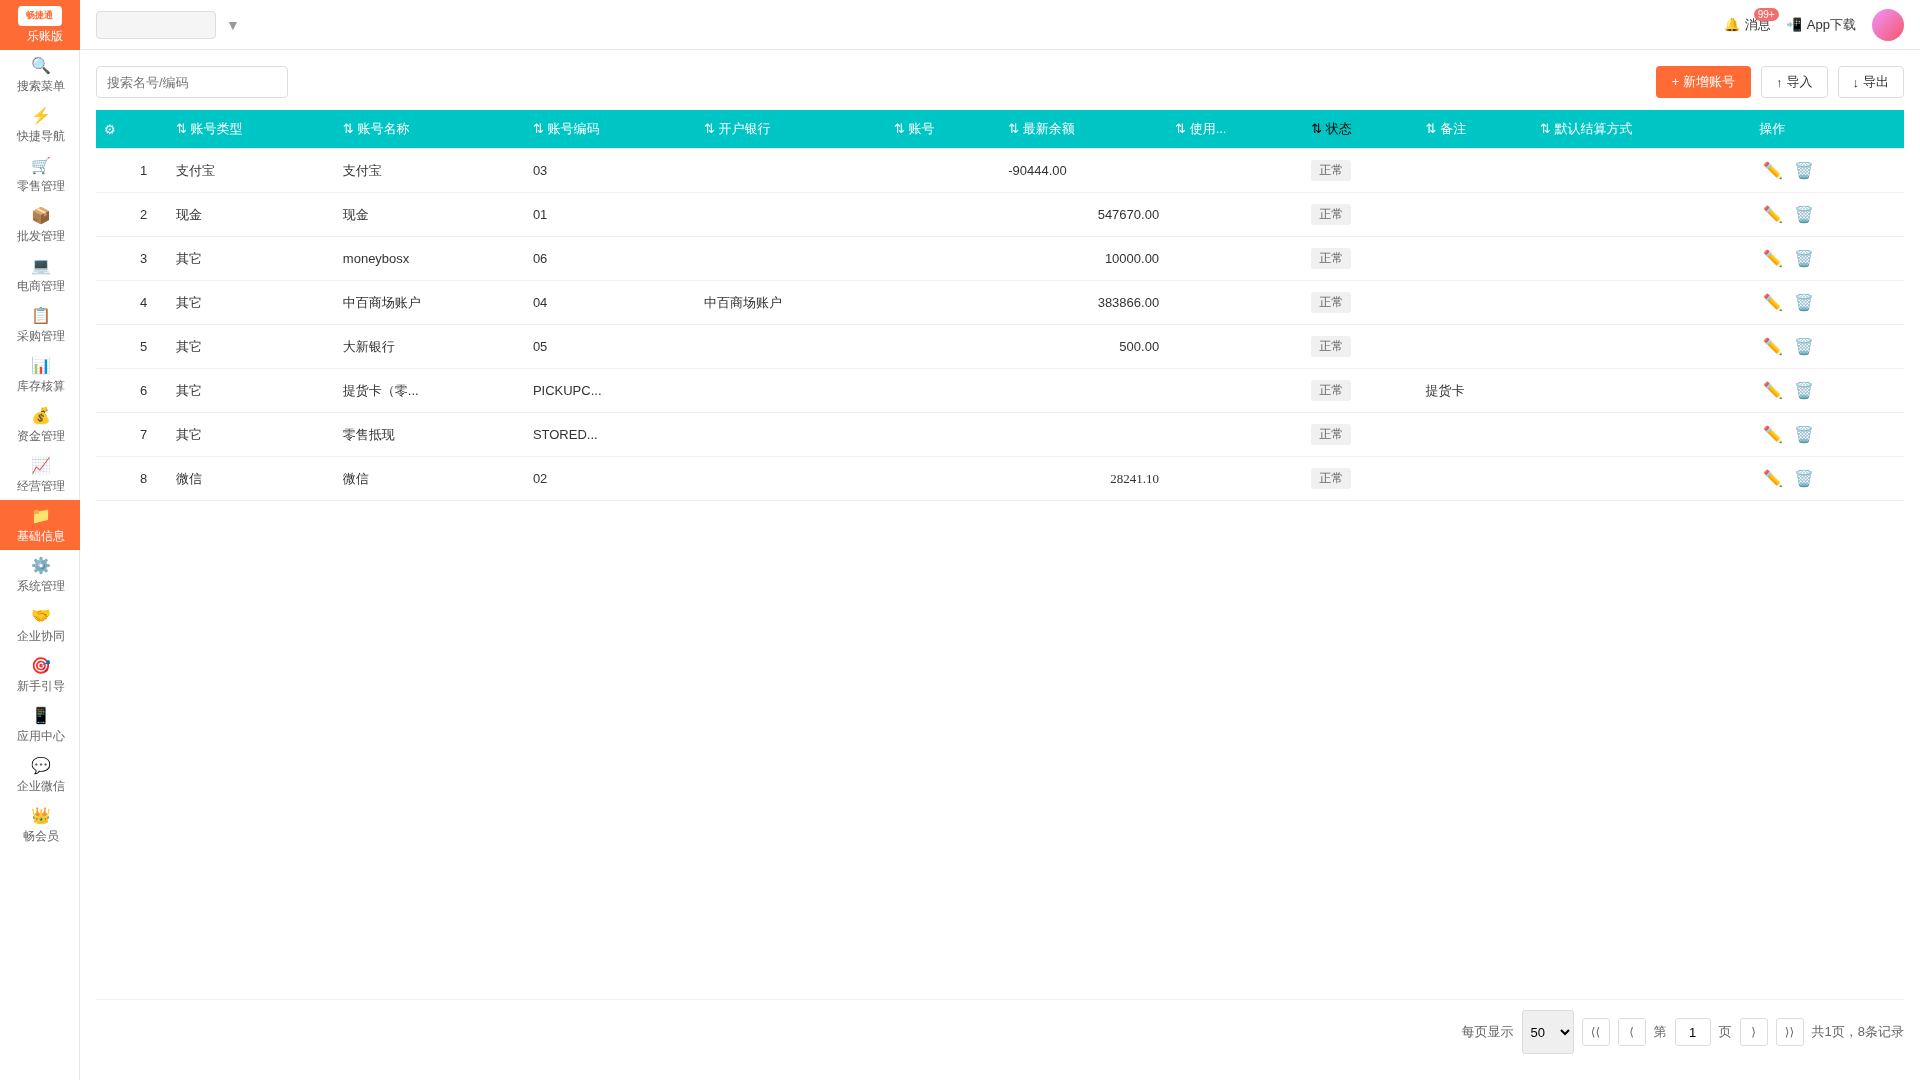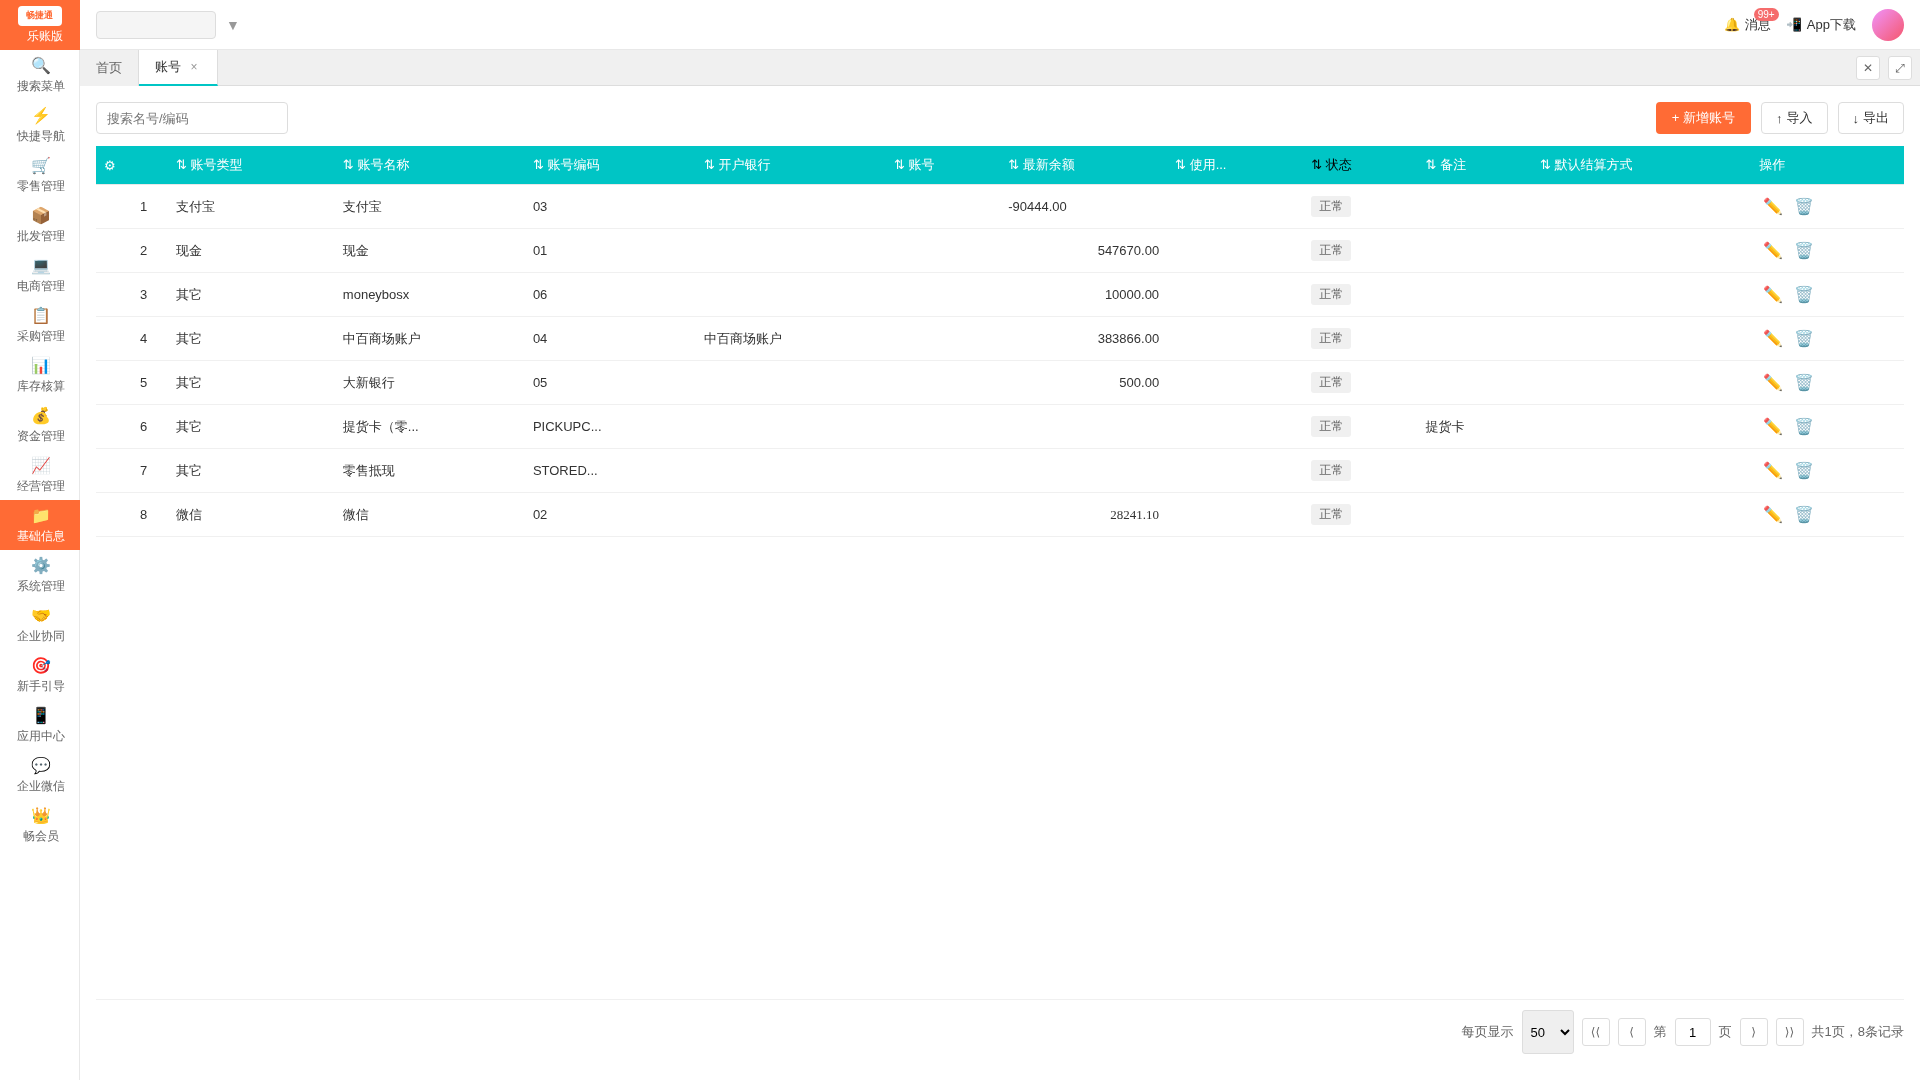--- a/index.html
+++ b/index.html
@@ -431,33 +431,20 @@
         <span class="badge">99+</span>
       </div>
       <div class="topbar-app">
         <span>📲</span>
         <span>App下载</span>
       </div>
       <div class="avatar" style="background: linear-gradient(135deg, #f093fb, #f5576c);"></div>
     </div>
   </div>
 
-  <div class="tabbar">
-    <div class="tab-item">
-      <span>首页</span>
-    </div>
-    <div class="tab-item active">
-      <span>账号</span>
-      <span class="tab-close">×</span>
-    </div>
-    <div class="tabbar-actions">
-      <button class="tab-action-btn">✕</button>
-      <button class="tab-action-btn">⤢</button>
-    </div>
-  </div>
 
   <div class="content-area">
 
     <div class="toolbar">
       <div class="search-box">
         <input type="text" placeholder="搜索名号/编码" style="">
         <button class="search-btn">
           <span>🔍</span>
         </button>
       </div>

